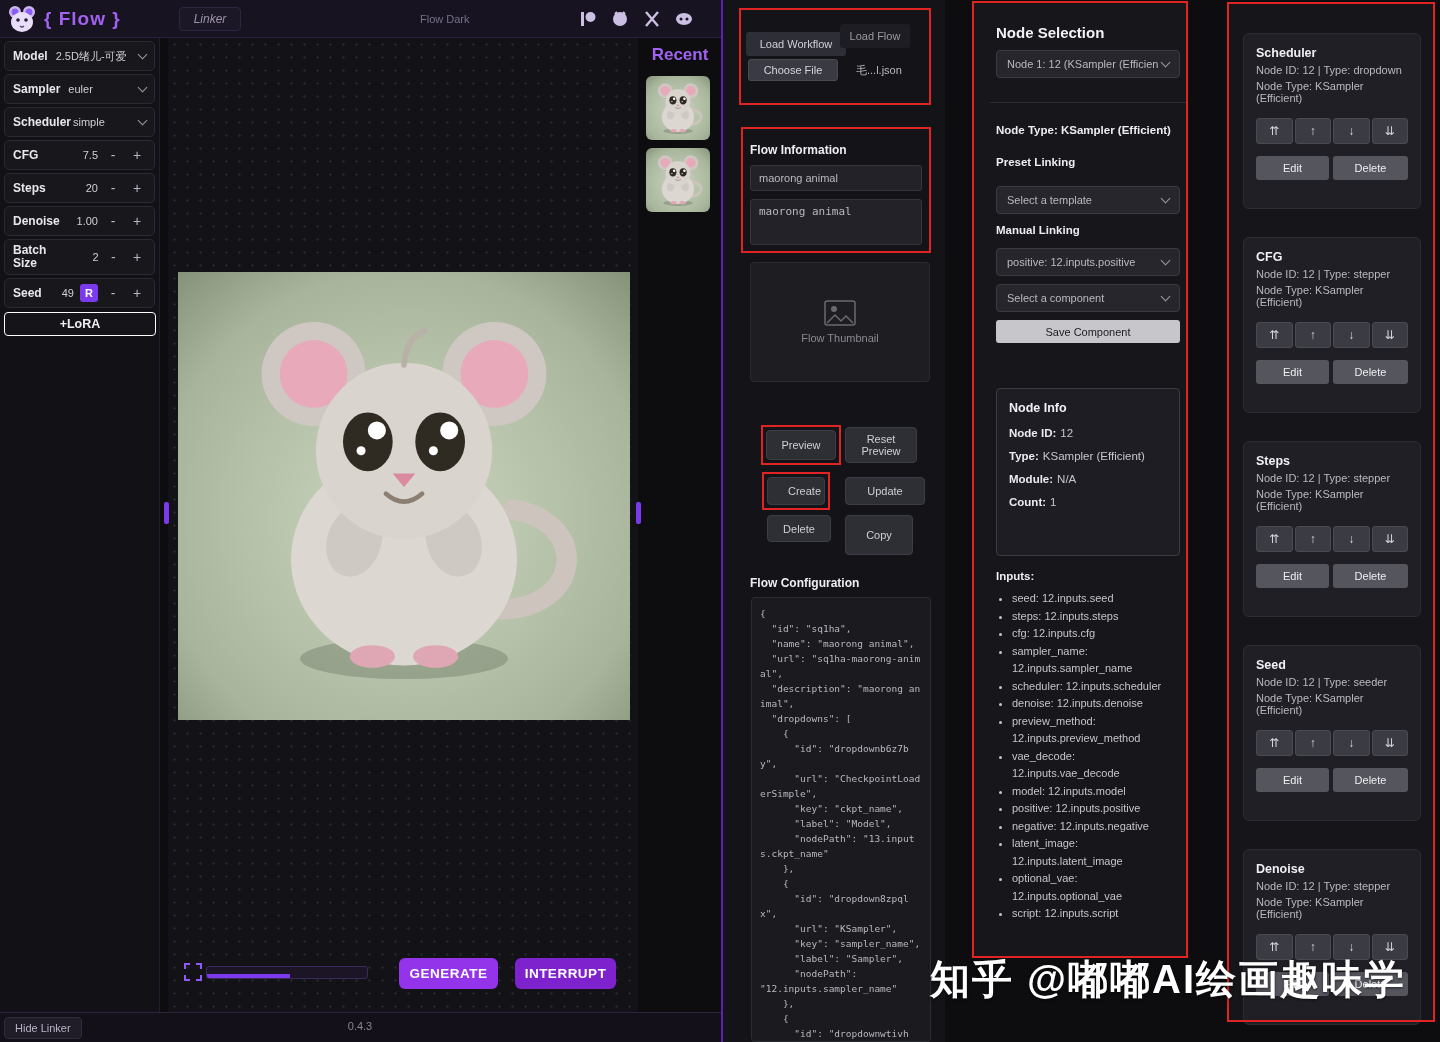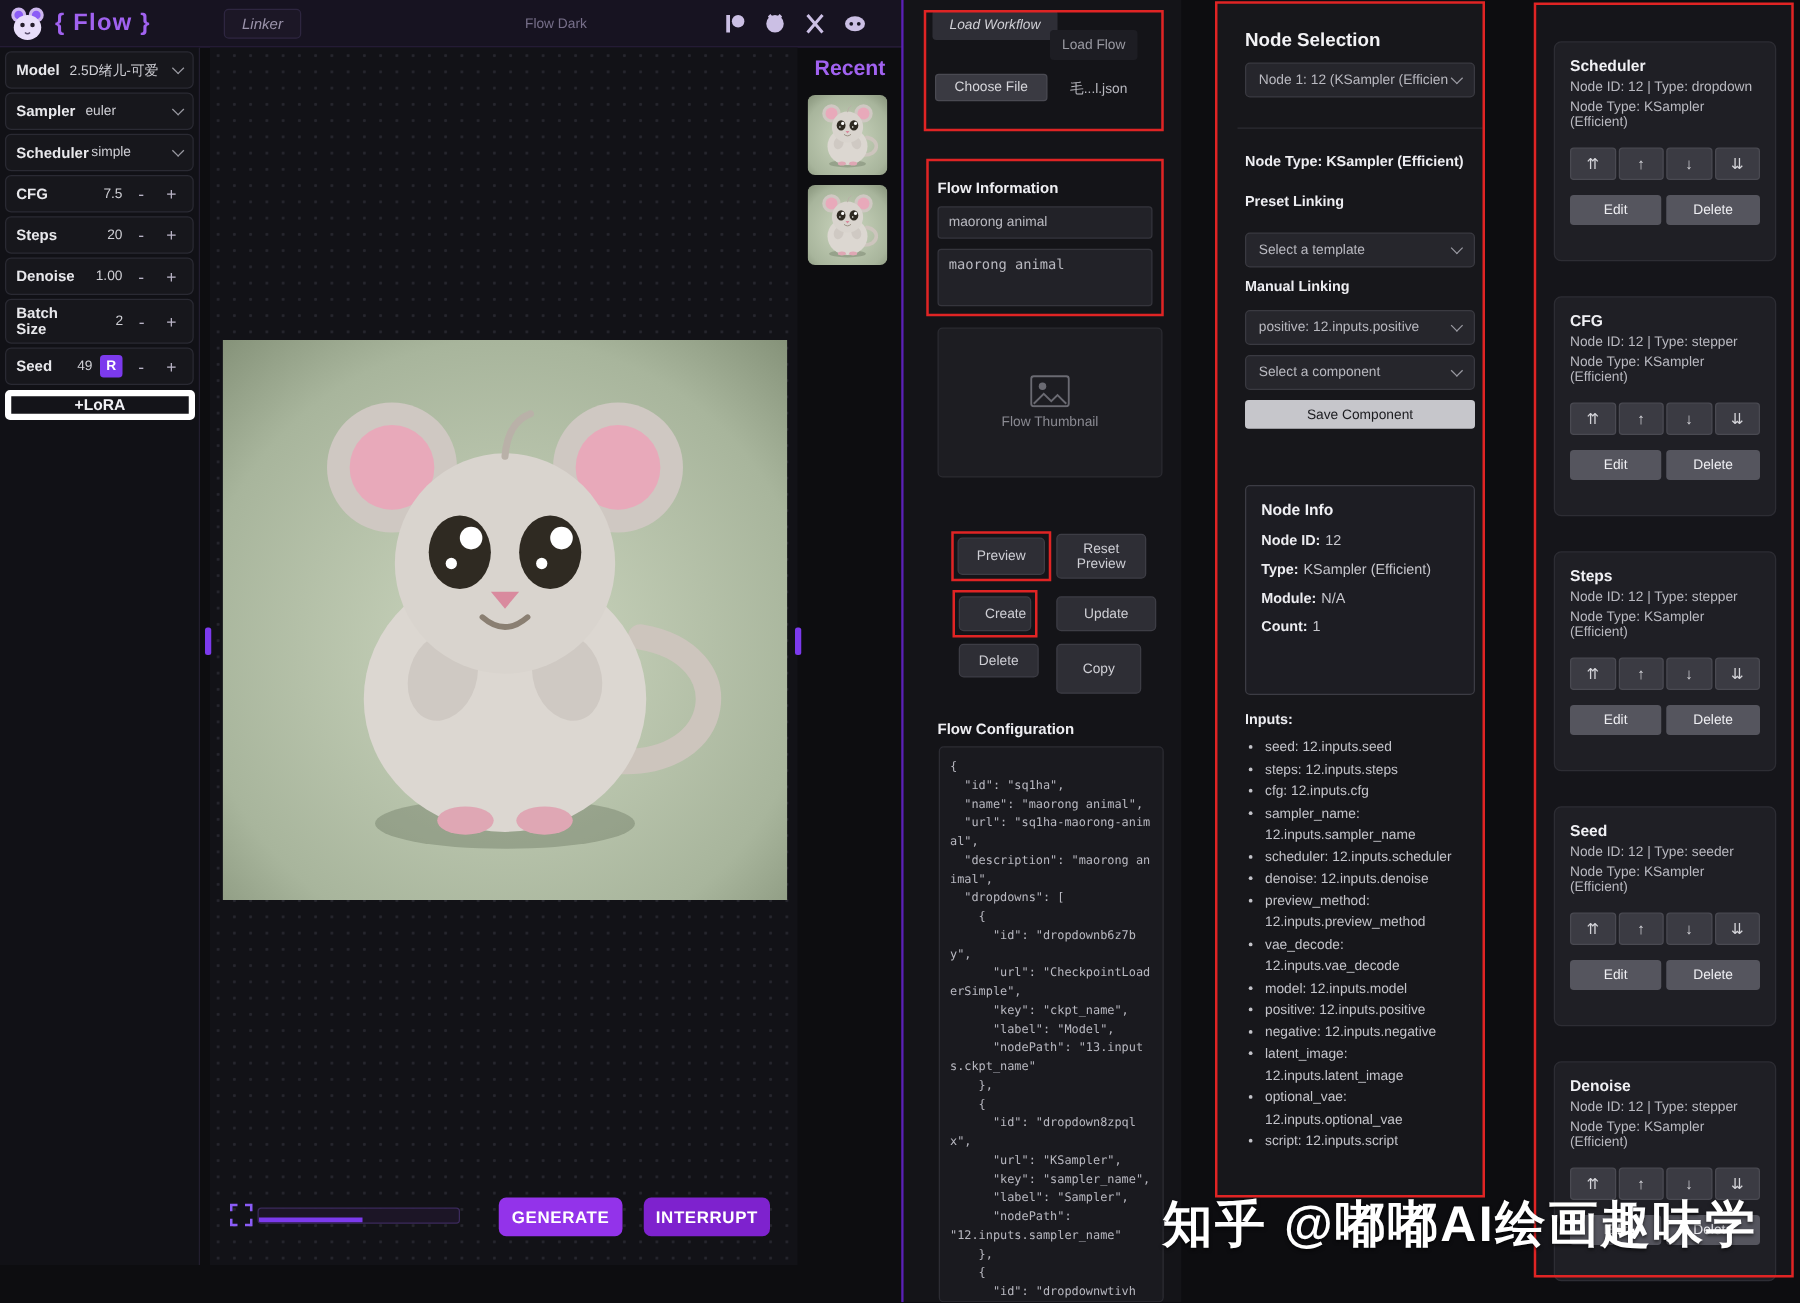--- a/index.html
+++ b/index.html
@@ -18,21 +18,21 @@
   .tb-icon { width:20px; height:20px; display:inline-flex; cursor:pointer; }
 
   
   .sidebar { position:absolute; left:0; top:38px; width:160px; height:974px; background:#111116; border-right:1px solid #221e2e; }
   .sb-row { display:flex; align-items:center; margin:3px 4px; padding:0 8px; min-height:30px; background:#17171c; border:1px solid #2a2a33; border-radius:5px; }
   .sb-label { font-size:12px; font-weight:bold; color:#e8e8ec; flex:0 0 auto; max-width:52px; line-height:13px; }
   .sb-value { font-size:11px; color:#cfcfd5; margin-left:8px; flex:1; white-space:nowrap; overflow:hidden; }
   .sb-num { font-size:11px; color:#cfcfd5; margin-left:auto; width:34px; text-align:right; }
   .sb-step { width:18px; height:20px; margin-left:6px; background:transparent; border:none; color:#b9b3c6; font-size:14px; cursor:pointer; line-height:18px; }
   .seed-r { width:18px; height:18px; margin-left:6px; background:#7c3aed; border:none; border-radius:3px; color:#fff; font-size:11px; font-weight:bold; cursor:pointer; }
-  .lora-btn { display:block; width:152px; margin:4px; height:24px; background:#141419; border:5px solid #ffffff; border-radius:4px; color:#f0f0f4; font-size:12.5px; font-weight:bold; cursor:pointer; }
+  .lora-btn { display:block; width:152px; margin:4px; height:24px; background:#141419; border:1px solid #ffffff; border-radius:4px; color:#f0f0f4; font-size:12.5px; font-weight:bold; cursor:pointer; }
   .chev { width:7px; height:7px; border-right:1.5px solid #9a9aa2; border-bottom:1.5px solid #9a9aa2; transform:rotate(45deg); margin-left:auto; margin-top:-4px; flex:0 0 auto; }
 
   
   .canvas { position:absolute; left:168px; top:38px; width:470px; height:974px; background-color:#121217; background-image:radial-gradient(circle, #26262e 1px, transparent 1.3px); background-size:13px 13px; }
   .gen-image { position:absolute; left:178px; top:272px; width:452px; height:448px; overflow:hidden; }
   .handle { position:absolute; width:5px; height:22px; background:#7c3aed; border-radius:2px; }
   .fullscreen-btn { position:absolute; left:183px; top:962px; width:20px; height:20px; cursor:pointer; }
   .progress { position:absolute; left:206px; top:966px; width:162px; height:13px; background:#1c1526; border:1px solid #3b2a5c; border-radius:3px; overflow:hidden; }
   .progress-fill { position:absolute; left:0; bottom:0; height:4px; width:52%; background:#7c3aed; }
   .gen-btn { position:absolute; left:399px; top:958px; width:99px; height:31px; background:#9333ea; border:none; border-radius:6px; color:#fff; font-size:13.5px; font-weight:bold; letter-spacing:0.5px; cursor:pointer; }
@@ -306,25 +306,29 @@
     <ellipse cx="116" cy="76" rx="11" ry="13" fill="#2f2a22"></ellipse>
     <circle cx="88" cy="71" r="4" fill="#ffffff"></circle>
     <circle cx="120" cy="71" r="4" fill="#ffffff"></circle>
     <circle cx="81" cy="80" r="2" fill="#ffffff"></circle>
     <circle cx="113" cy="80" r="2" fill="#ffffff"></circle>
     <path d="M95,90 L105,90 L100,96 Z" fill="#d98a9e"></path>
     <path d="M92,99 Q100,106 108,99" fill="none" stroke="#8a7f72" stroke-width="2" stroke-linecap="round"></path>
   </svg>
 </div>
 
+  <div class="left-footer">
+    <button class="hide-linker">Hide Linker</button>
+    <span class="version">0.4.3</span>
+  </div>
 
   <div class="divider"></div>
 
   <div class="flow-col"></div>
-  <button class="ftab active" style="left:746px; top:8px; width:100px;font-style:italic;">Load Workflow</button>
+  <button class="ftab active" style="left:746px; top:32px; width:100px;">Load Workflow</button>
   <button class="ftab inactive" style="left:840px; top:24px; width:70px;">Load Flow</button>
   <button class="choose-file">Choose File</button>
   <span class="file-name">毛...l.json</span>
 
   <div class="flow-info-title">Flow Information</div>
   <input class="flow-name-input abs" value="maorong animal" style="">
   <textarea class="flow-desc-input abs" style="">maorong animal</textarea>
 
   <div class="thumb-box">
     <svg width="32" height="26" viewBox="0 0 32 26">

